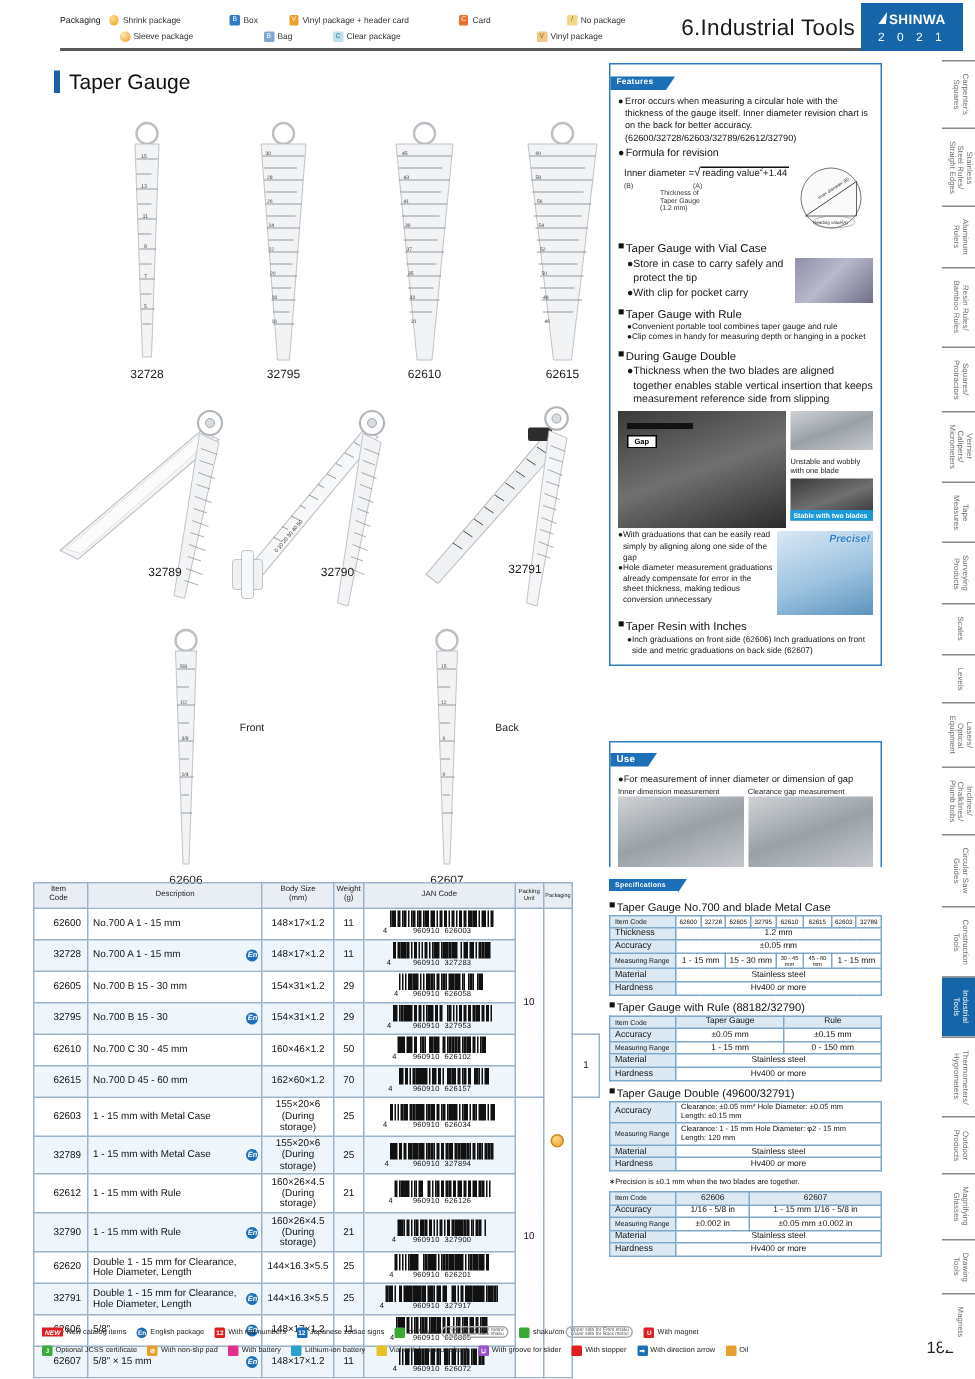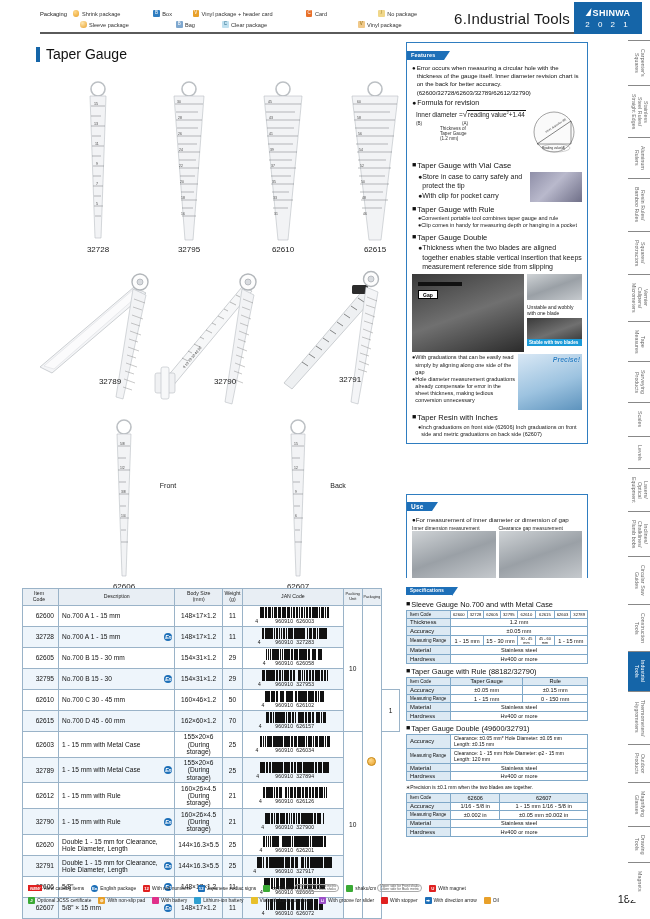--- a/index.html
+++ b/index.html
@@ -645,21 +645,21 @@
         <span class="bu">●</span>
         <span>Convenient portable tool combines taper gauge and rule</span>
       </div>
       <div class="b-tiny" style="margin-left:6px;">
         <span class="bu">●</span>
         <span>Clip comes in handy for measuring depth or hanging in a pocket</span>
       </div>
 
       <div class="b-head">
         <span class="sq">■</span>
-        <span>Taper Gauge Double</span>
+        <span>During Gauge Double</span>
       </div>
       <div class="b-sub">
         <span class="bu">●</span>
         <span>Thickness when the two blades are aligned together enables stable vertical insertion that keeps measurement reference side from slipping</span>
       </div>
 
       <div style="display:flex;margin-top:3px;">
         <div class="photo photo-dark" style="width:112px;height:78px;position:relative;flex:none;">
           <span class="badge-gap" style="position:absolute;left:6px;top:16px;">Gap</span>
           <span style="position:absolute;left:6px;top:8px;width:44px;height:4px;background:#111;"></span>
@@ -723,21 +723,21 @@
       </div>
     </div>
   </div>
 
   <div class="feat-panel" style="top:578px;border:none;">
     <div class="panel-tab" style="font-size:4.6px;">Specifications</div>
     <div style="padding:2px 0 0 0;">
 
       <div class="b-head" style="font-size:7.4px;margin:2px 0 1px;">
         <span class="sq">■</span>
-        <span>Sleeve Gauge No.700 and with Metal Case</span>
+        <span>Taper Gauge No.700 and blade Metal Case</span>
       </div>
       <table class="spec-t">
         <tbody>
             <tr>
           <td class="lbl sm">Item Code</td>
           <td style="font-size:4.2px">62600</td>
           <td style="font-size:4.2px">32728</td>
           <td style="font-size:4.2px">62605</td>
           <td style="font-size:4.2px">32795</td>
           <td style="font-size:4.2px">62610</td>

